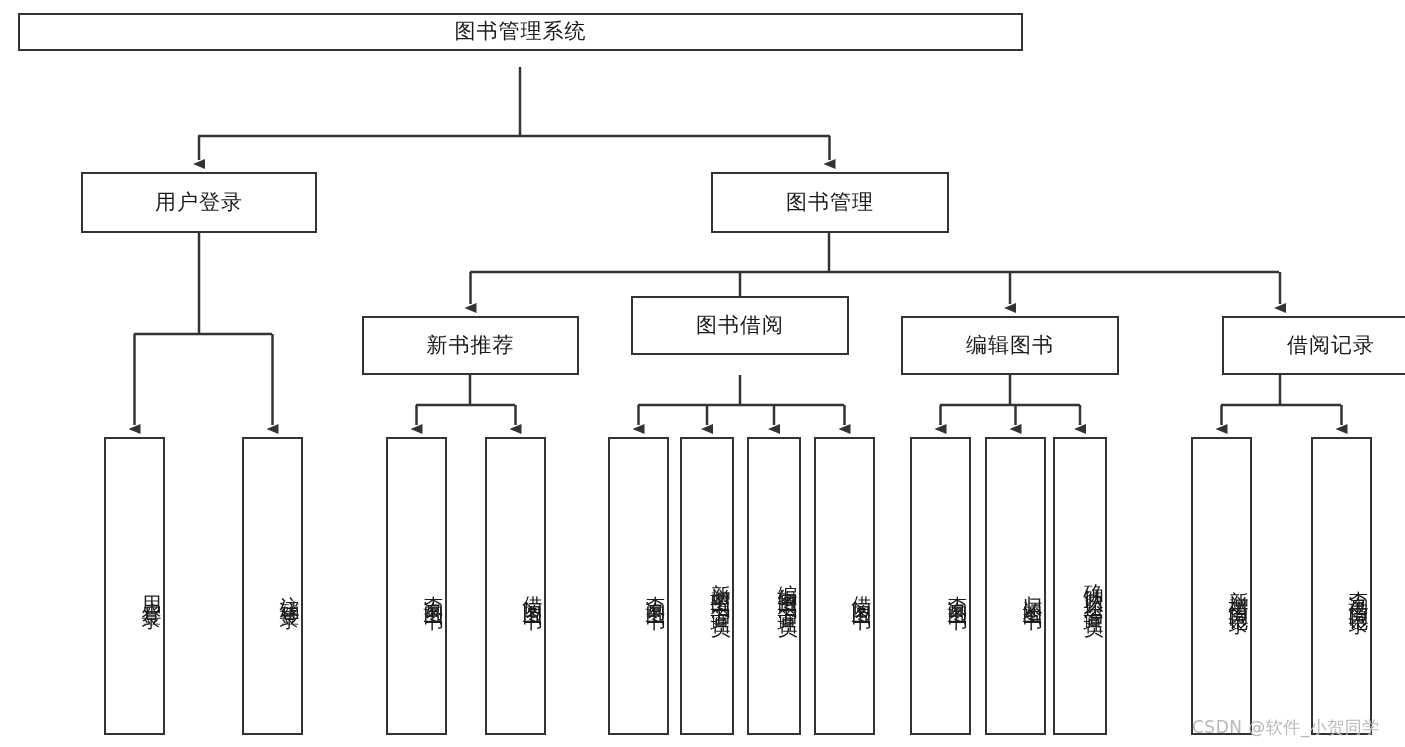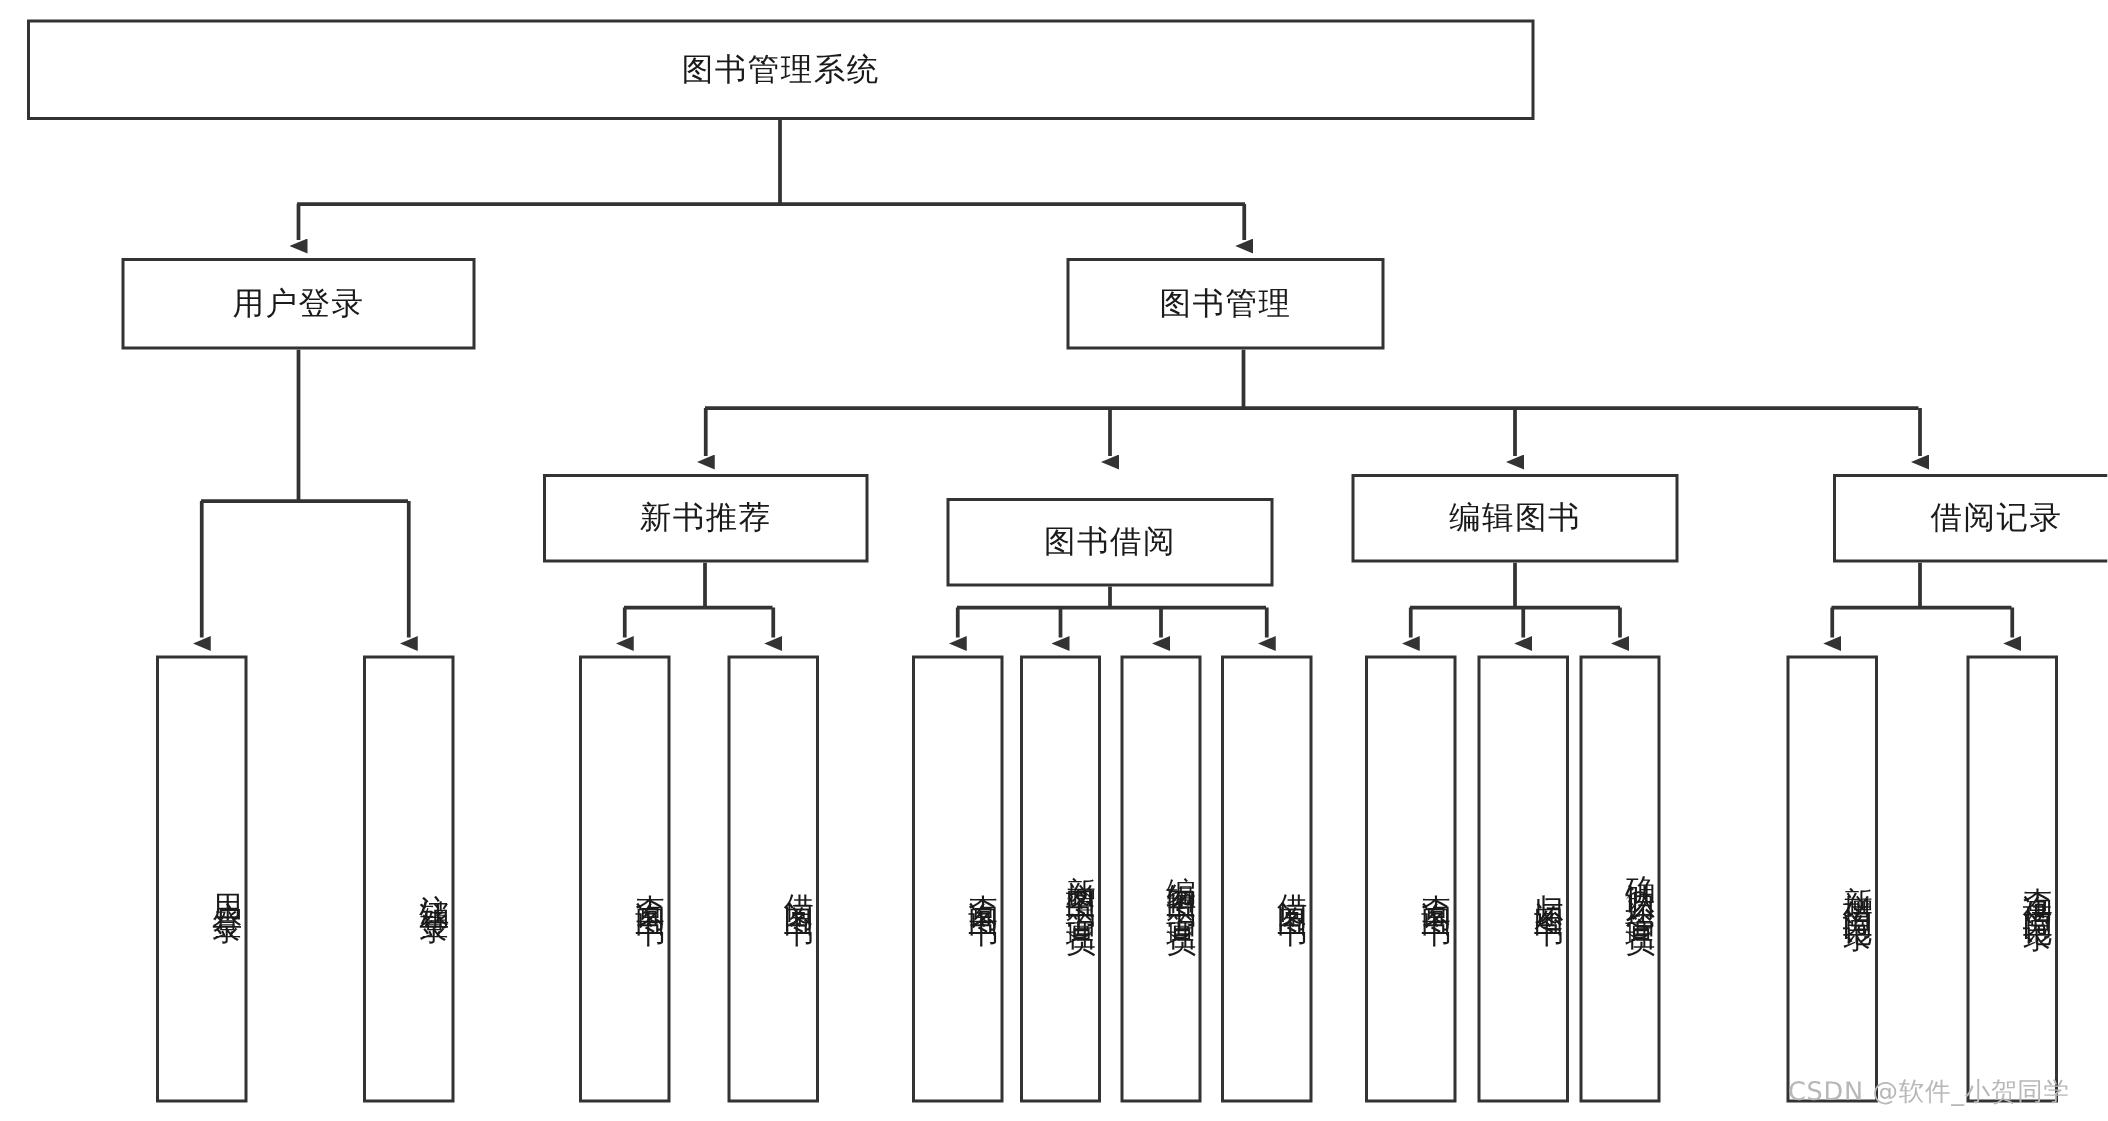--- a/index.html
+++ b/index.html
@@ -110,33 +110,33 @@
         <path d="M844.5,405 L844.5,425" marker-end="url(#arrow)"></path>
         <path d="M940.5,405 L940.5,425" marker-end="url(#arrow)"></path>
         <path d="M1015.5,405 L1015.5,425" marker-end="url(#arrow)"></path>
         <path d="M1080,405 L1080,425" marker-end="url(#arrow)"></path>
         <path d="M1221.5,405 L1221.5,425" marker-end="url(#arrow)"></path>
         <path d="M1341.5,405 L1341.5,425" marker-end="url(#arrow)"></path>
       </g>
   </svg>
 
   <div id="node-layer">
-      <div class="node horiz" style="left: 18px; top: 13px; width: 1005px; height: 67px;">
+      <div class="node horiz" style="left: 18px; top: 13px; width: 1005px; height: 38px;">
         <span class="label">图书管理系统</span>
       </div>
       <div class="node horiz" style="left: 81px; top: 172px; width: 236px; height: 61px;">
         <span class="label">用户登录</span>
       </div>
-      <div class="node horiz" style="left: 711px; top: 172px; width: 212px; height: 61px;">
+      <div class="node horiz" style="left: 711px; top: 172px; width: 238px; height: 61px;">
         <span class="label">图书管理</span>
       </div>
       <div class="node horiz" style="left: 362px; top: 316px; width: 217px; height: 59px; align-items: center;">
         <span class="label">新书推荐</span>
       </div>
-      <div class="node horiz" style="left: 631px; top: 332px; width: 218px; height: 59px; text-align: right;">
+      <div class="node horiz" style="left: 631px; top: 296px; width: 218px; height: 59px; text-align: right;">
         <span class="label">图书借阅</span>
       </div>
       <div class="node horiz" style="left: 901px; top: 316px; width: 218px; height: 59px;">
         <span class="label">编辑图书</span>
       </div>
       <div class="node horiz" style="left: 1222px; top: 316px; width: 218px; height: 59px;">
         <span class="label">借阅记录</span>
       </div>
       <div class="node vert" style="left: 104px; top: 437px; width: 61px; height: 298px;">
         <span class="label">用户登录</span>

